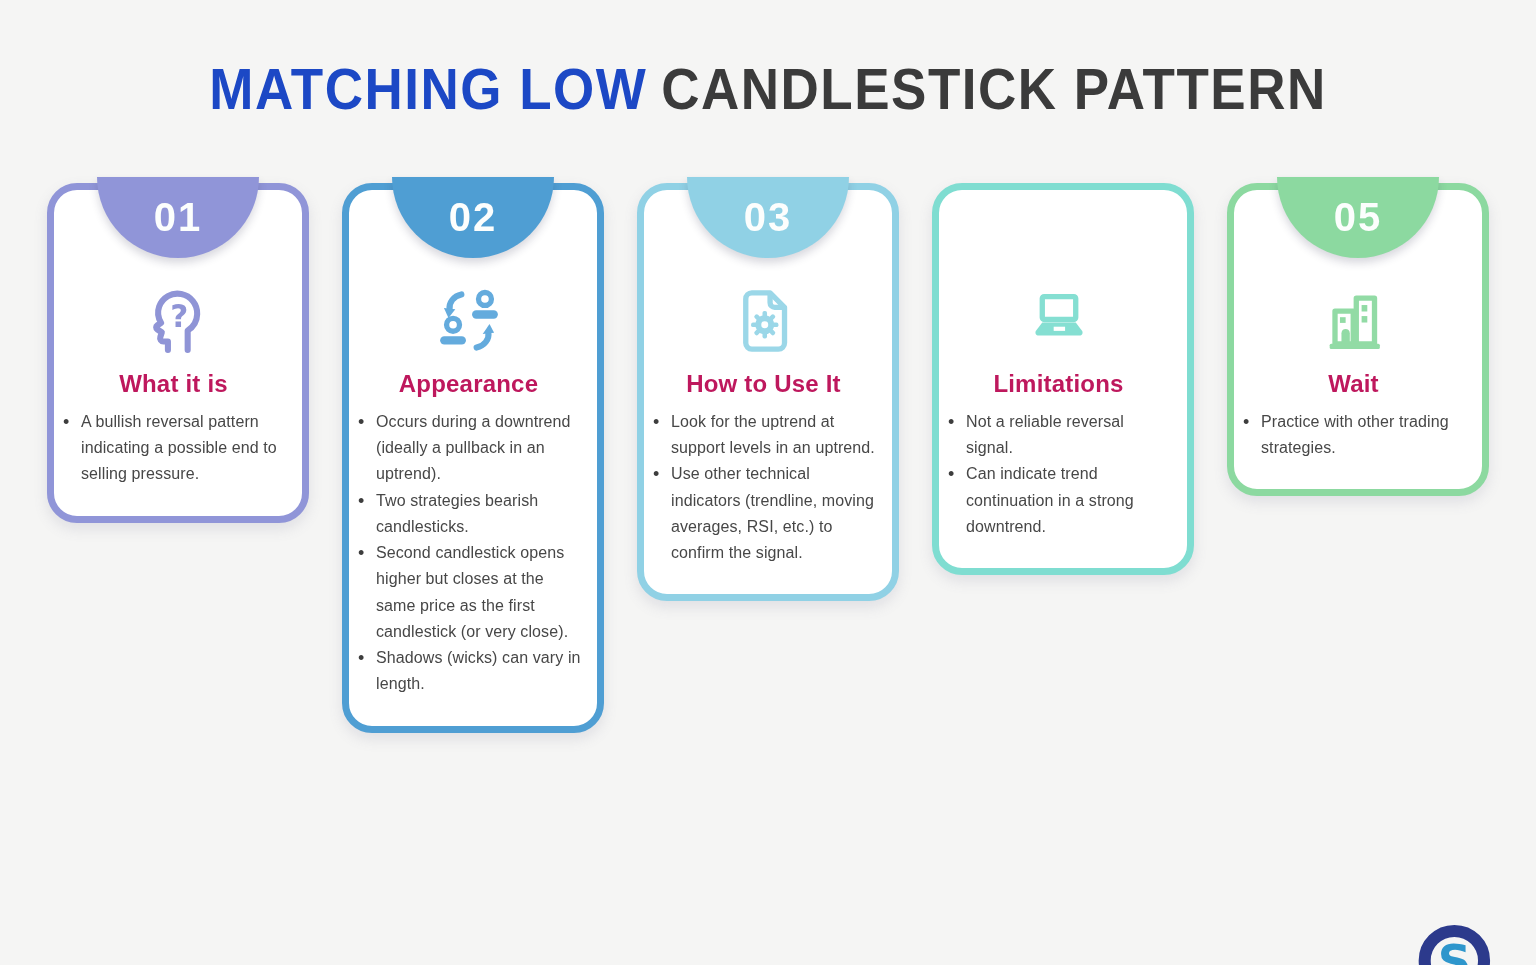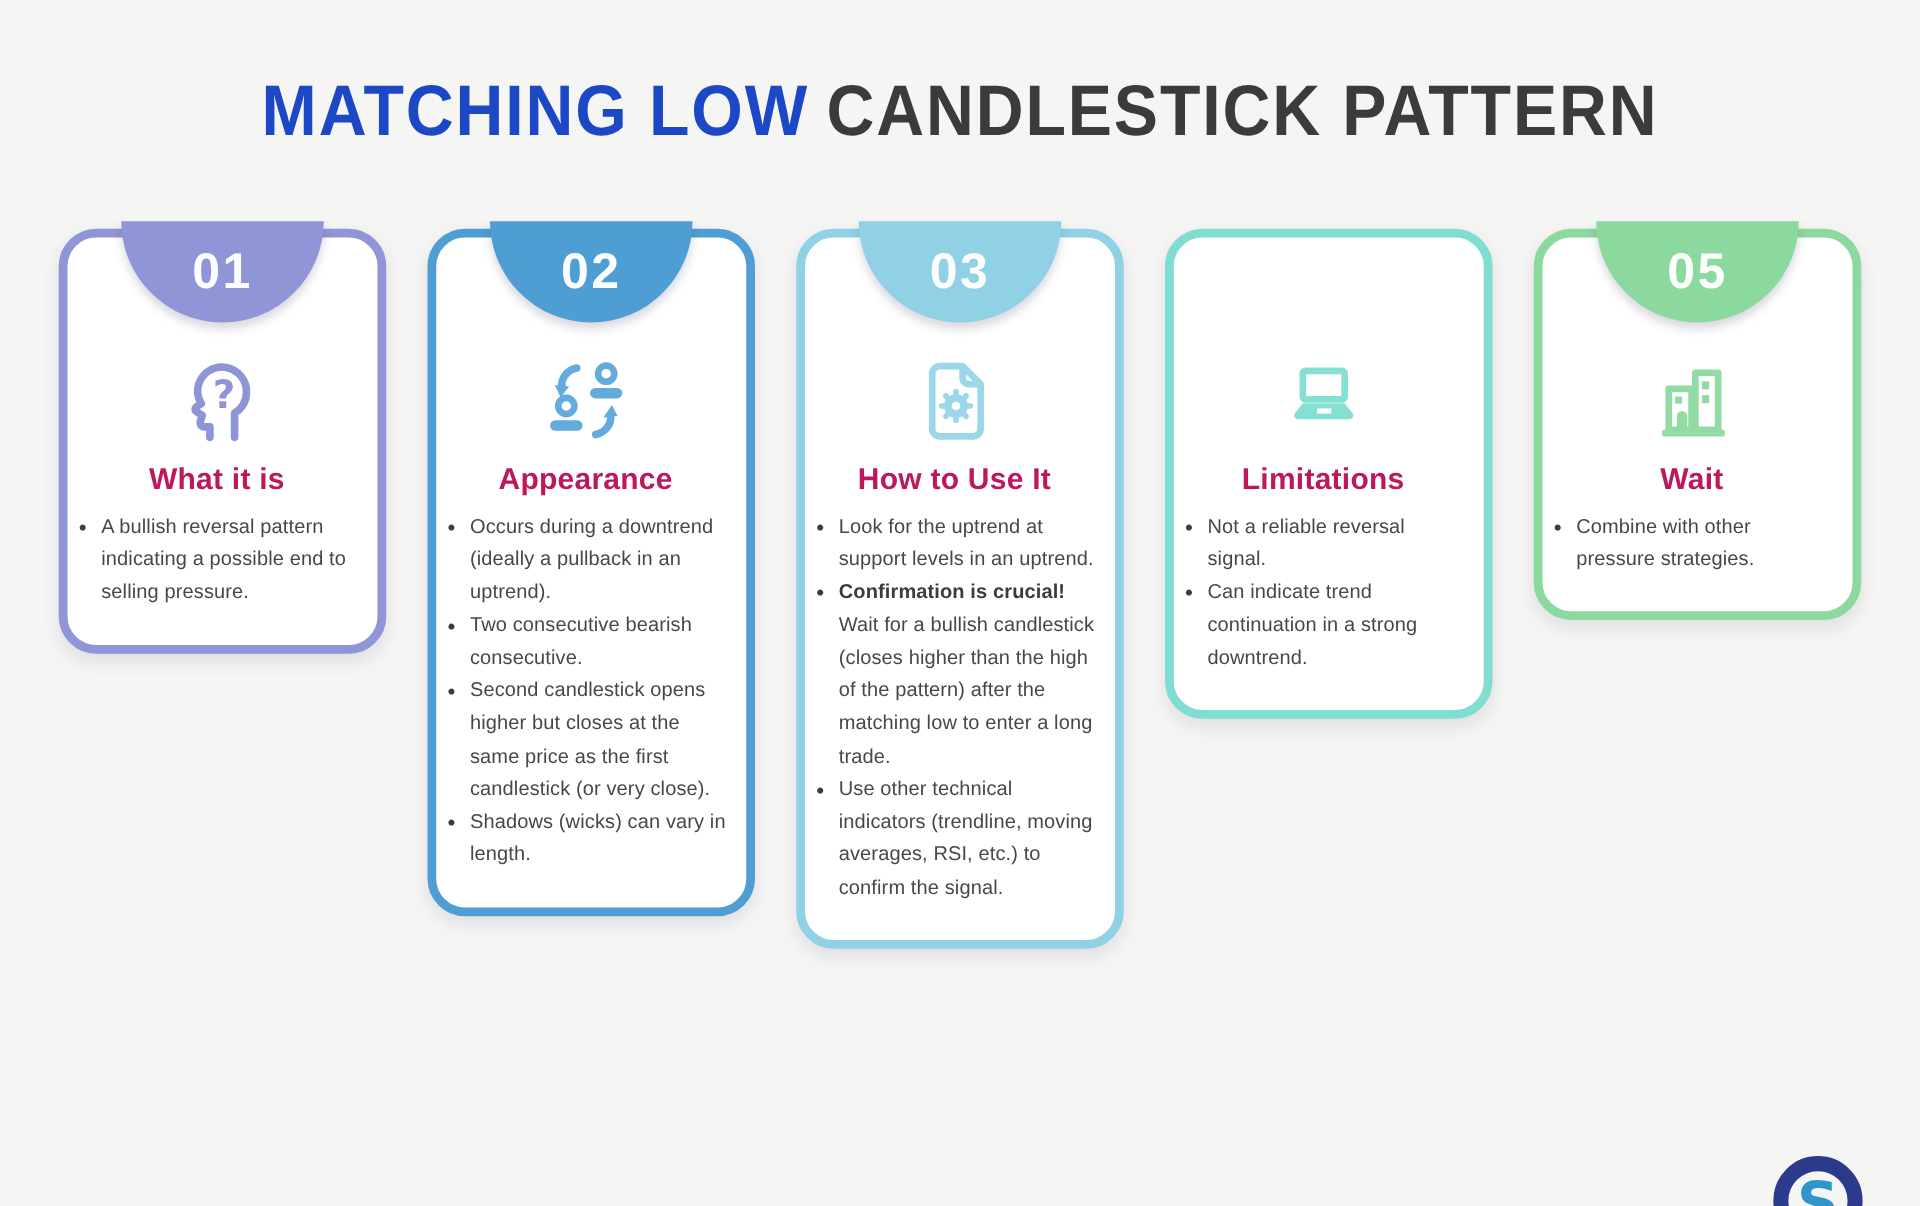--- a/index.html
+++ b/index.html
@@ -145,21 +145,21 @@
     <rect x="12" y="70" width="34" height="11" rx="5.5" fill="#64abdd"></rect>
     <path d="M40 15 C30 17 23 26 24.5 35" fill="none" stroke="#64abdd" stroke-width="8" stroke-linecap="round"></path>
     <polygon points="17,33 32,34.5 23,46" fill="#64abdd"></polygon>
     <path d="M60 85 C70 83 77 74 75.5 65" fill="none" stroke="#64abdd" stroke-width="8" stroke-linecap="round"></path>
     <polygon points="68,67 83,65.5 77,54" fill="#64abdd"></polygon>
           </svg>
         </div>
     <h2 class="card-title">Appearance</h2>
     <ul class="bullets">
           <li>Occurs during a downtrend (ideally a pullback in an uptrend).</li>
-          <li>Two consecutive bearish consecutive.</li>
+          <li>Two strategies bearish candlesticks.</li>
           <li>Second candlestick opens higher but closes at the same price as the first candlestick (or very close).</li>
           <li>Shadows (wicks) can vary in length.</li>
         </ul>
   </section>
 
   <section class="card" style="--accent: #90d1e5;">
     <div class="badge">
       <span class="num">03</span>
     </div>
     <div class="icon">
@@ -174,21 +174,20 @@
             <rect x="48" y="37" width="6" height="9" rx="2.5" fill="#9bd7e8" transform="rotate(180 51 55)"></rect>
             <rect x="48" y="37" width="6" height="9" rx="2.5" fill="#9bd7e8" transform="rotate(225 51 55)"></rect>
             <rect x="48" y="37" width="6" height="9" rx="2.5" fill="#9bd7e8" transform="rotate(270 51 55)"></rect>
             <rect x="48" y="37" width="6" height="9" rx="2.5" fill="#9bd7e8" transform="rotate(315 51 55)"></rect>
       <circle cx="51" cy="55" r="4.6" fill="#ffffff"></circle>
           </svg>
         </div>
     <h2 class="card-title">How to Use It</h2>
     <ul class="bullets">
           <li>Look for the uptrend at support levels in an uptrend.</li>
-          <li><strong>Confirmation is crucial!</strong> Wait for a bullish candlestick (closes higher than the high of the pattern) after the matching low to enter a long trade.</li>
           <li>Use other technical indicators (trendline, moving averages, RSI, etc.) to confirm the signal.</li>
         </ul>
   </section>
 
   <section class="card" style="--accent: #7fddd1;">
     <div class="icon">
           <svg viewBox="0 0 100 100">
     <rect x="28" y="18" width="44" height="30" rx="2.5" fill="none" stroke="#85dfd2" stroke-width="7"></rect>
     <path d="M19.5 63 L28 52 H72 L80.5 63 C82 66 80 69 77 69 H23 C20 69 18 66 19.5 63 Z" fill="#85dfd2"></path>
     <rect x="43" y="57.5" width="15" height="5.5" fill="#ffffff"></rect>
@@ -211,21 +210,21 @@
     <rect x="53" y="20" width="24" height="60" fill="none" stroke="#92dba5" stroke-width="7" stroke-linejoin="round"></rect>
     <rect x="31.5" y="45" width="7.5" height="7.5" fill="#92dba5"></rect>
     <rect x="60" y="29" width="7.5" height="8.5" fill="#92dba5"></rect>
     <rect x="60" y="43.5" width="7.5" height="8.5" fill="#92dba5"></rect>
     <path d="M33.5 80 V66 C33.5 62.5 36 60.5 39 60.5 C42 60.5 44.5 62.5 44.5 66 V80 Z" fill="#92dba5"></path>
     <rect x="18" y="80" width="66" height="7" rx="2" fill="#92dba5"></rect>
           </svg>
         </div>
     <h2 class="card-title">Wait</h2>
     <ul class="bullets">
-          <li>Combine with other pressure strategies.</li>
+          <li>Practice with other trading strategies.</li>
         </ul>
   </section>
 </main>
 
   <div class="logo">
     <svg viewBox="0 0 110 110">
       <circle cx="50" cy="47" r="32" fill="none" stroke-width="13" stroke="#2c3a8c"></circle>
       <line x1="75" y1="72" x2="94" y2="91" stroke-width="15" stroke-linecap="square" stroke="#2c3a8c"></line>
       <text x="50" y="49" text-anchor="middle" dominant-baseline="central" font-size="50" font-weight="bold" font-family="DejaVu Sans, sans-serif" fill="#2e96cc">S</text>
     </svg>

